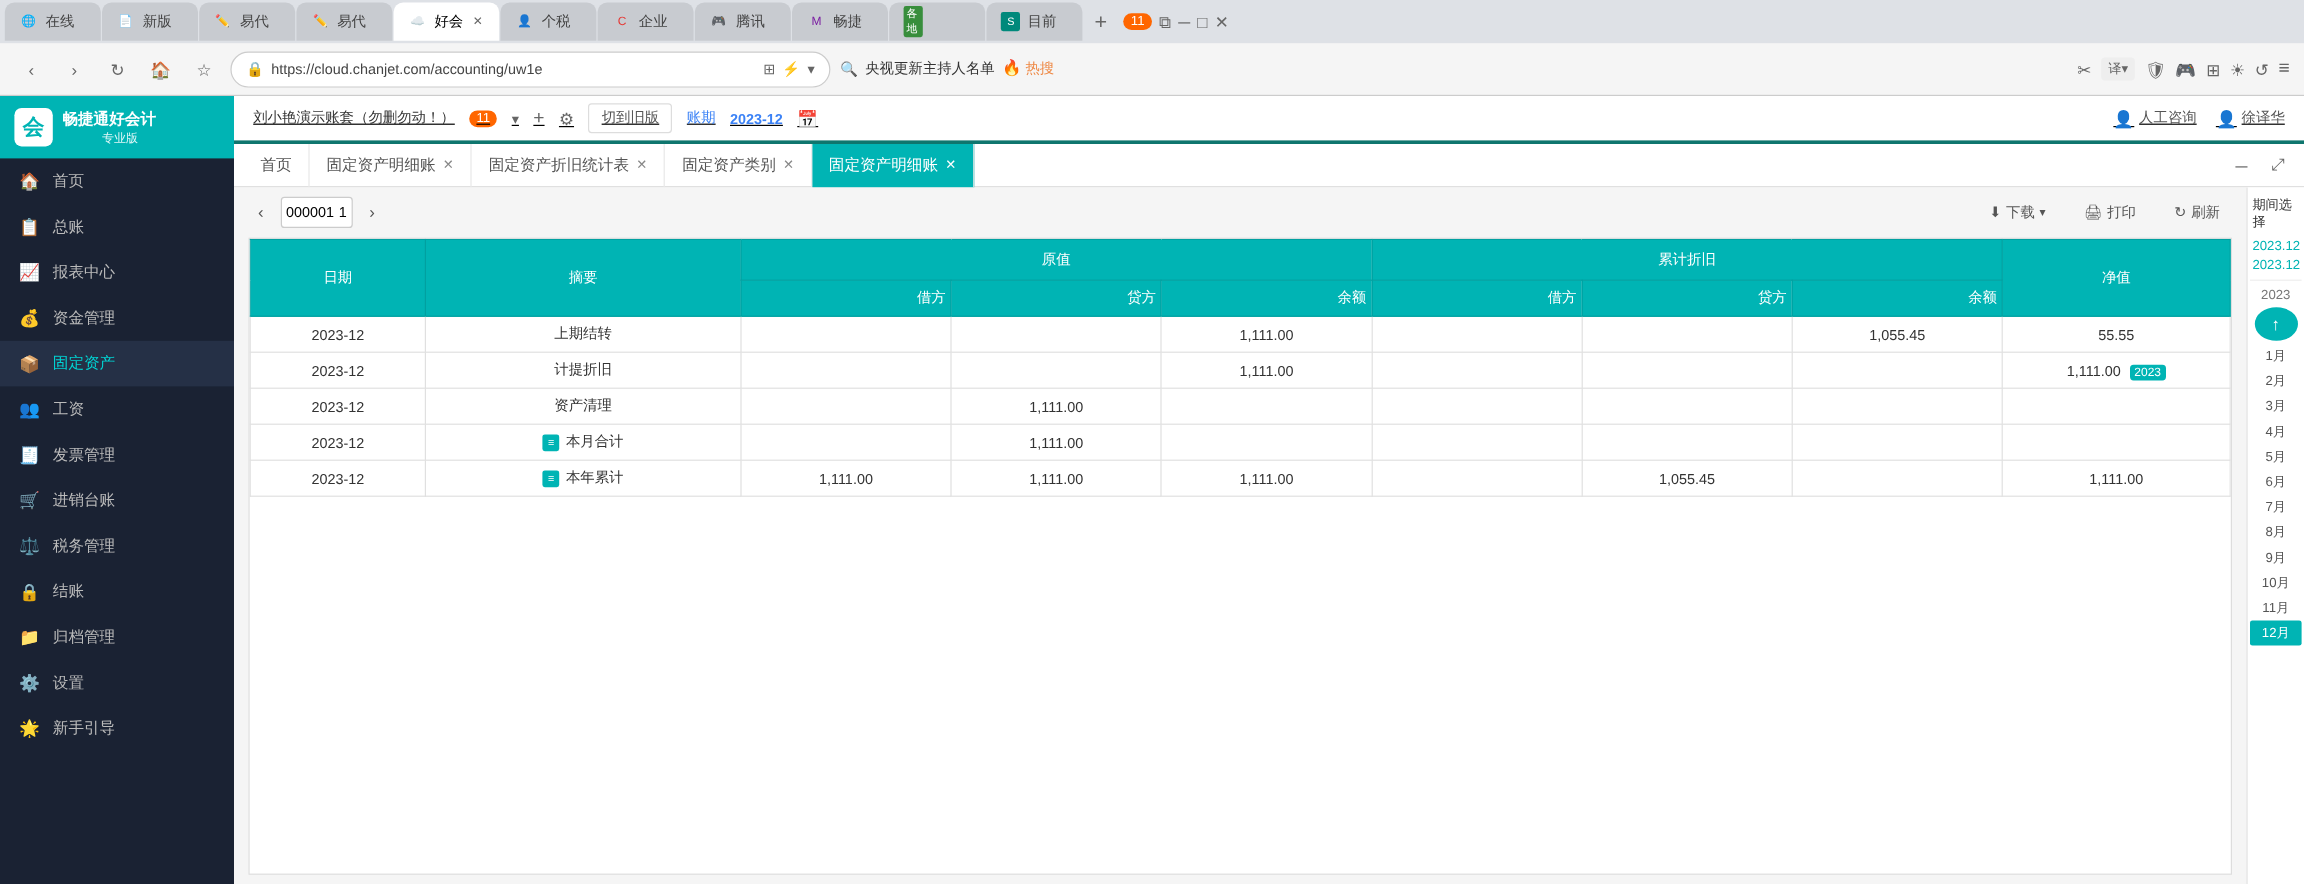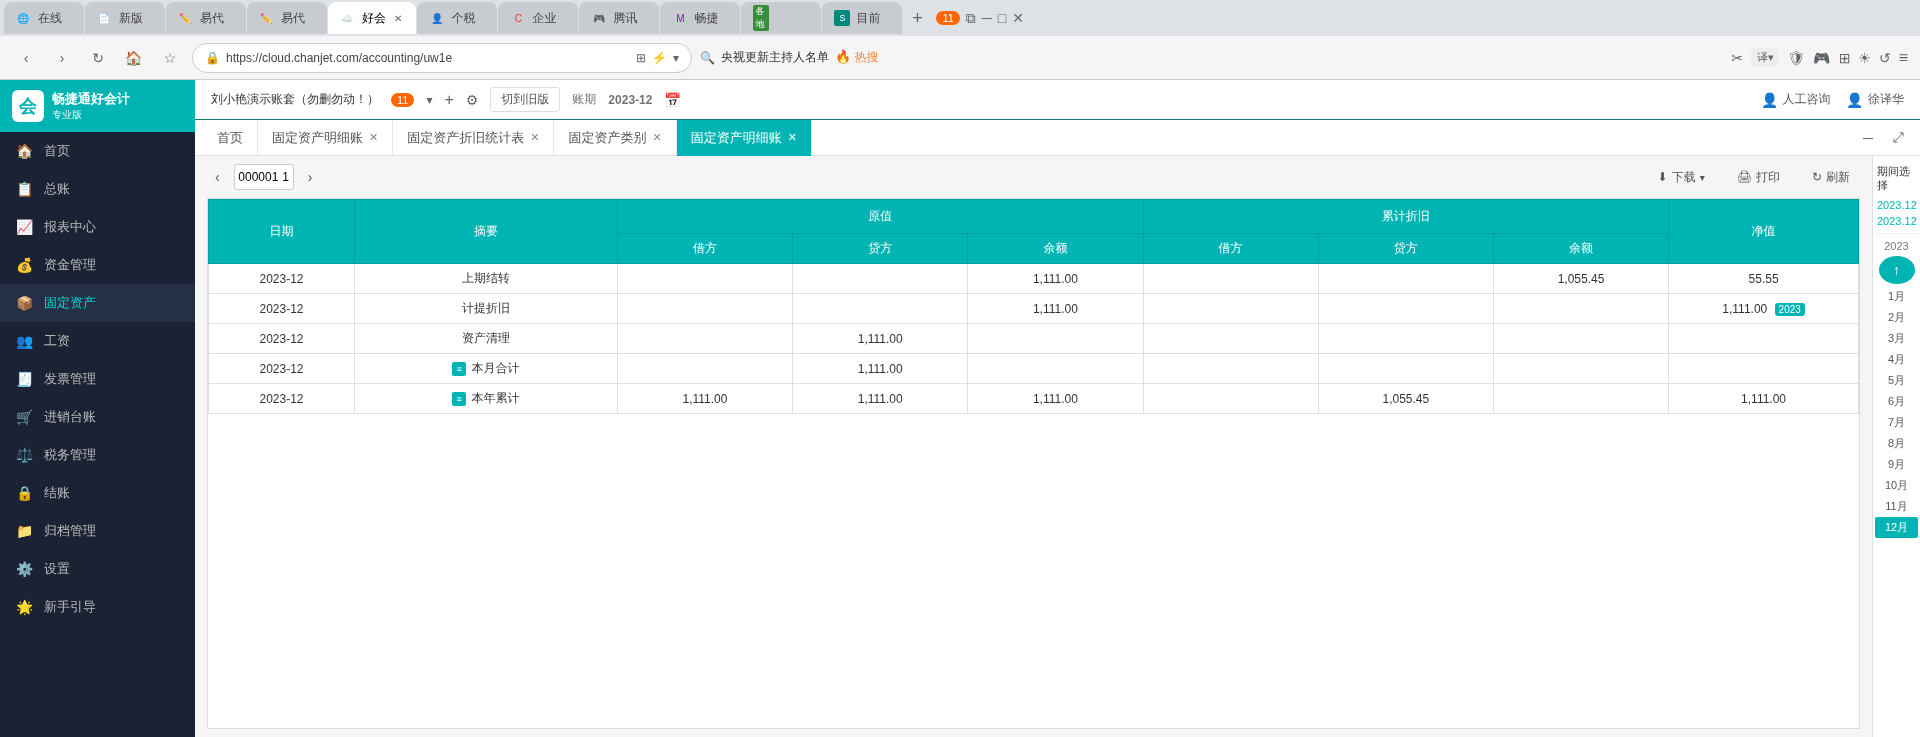--- a/index.html
+++ b/index.html
@@ -24,35 +24,35 @@
     .hot-search { color: #e84; font-size: 12px; }
     .toolbar-right { display: flex; align-items: center; gap: 8px; color: #666; font-size: 14px; }
 
     
     .app-container { display: flex; height: calc(737px - 80px); }
 
     
     .sidebar { width: 195px; background: #1a2233; color: #ccc; display: flex; flex-direction: column; height: 100%; }
     .sidebar-header { background: #00b4b4; padding: 10px 12px; display: flex; align-items: center; gap: 8px; }
     .sidebar-logo-text { color: #fff; font-size: 13px; font-weight: bold; }
-    .sidebar-sub { color: #e0f8f8; font-size: 10px; }
+    .sidebar-sub { color: #e0f8f8; font-size: 10px; margin-left: 33px; }
     .sidebar-menu { flex: 1; overflow-y: auto; }
     .sidebar-item { display: flex; align-items: center; gap: 10px; padding: 10px 16px; cursor: pointer; color: #bbb; font-size: 13px; }
     .sidebar-item.active { background: #253046; color: #00d4d4; }
     .sidebar-icon { width: 18px; height: 18px; display: flex; align-items: center; justify-content: center; font-size: 14px; }
 
     
     .main-content { flex: 1; background: #f5f5f5; display: flex; flex-direction: column; overflow: hidden; }
 
     
-    .app-header { background: #fff; border-bottom: 1px solid #0f766e; height: 40px; display: flex; align-items: center; padding: 0 16px; gap: 12px; font-size: 12px; }
+    .app-header { background: #fff; border-bottom: 3px solid #0f766e; height: 40px; display: flex; align-items: center; padding: 0 16px; gap: 12px; font-size: 12px; text-decoration: underline; }
     .account-name { color: #333; font-size: 12px; }
     .account-badge { background: #ff6600; color: #fff; border-radius: 10px; padding: 1px 6px; font-size: 11px; }
     .header-btn { display: flex; align-items: flex-start; gap: 4px; padding: 3px 10px; border: 1px solid #ddd; border-radius: 3px; cursor: pointer; color: #555; font-size: 12px; background: #fff; }
-    .period-text { color: #737373; font-size: 12px; }
+    .period-text { color: #3b82f6; font-size: 12px; }
     .header-right { margin-left: auto; display: flex; align-items: center; gap: 16px; }
     .service-btn { display: flex; align-items: center; gap: 4px; color: #555; cursor: pointer; font-size: 12px; }
     .user-info { display: flex; align-items: center; gap: 4px; color: #555; font-size: 12px; }
 
     
     .page-tabs { background: #fff; border-bottom: 1px solid #e0e0e0; display: flex; align-items: center; height: 36px; padding: 0 8px; gap: 0; }
     .page-tab { display: flex; align-items: center; gap: 6px; padding: 0 14px; height: 36px; cursor: pointer; font-size: 13px; color: #555; border-right: 1px solid #e8e8e8; }
     .page-tab.active { color: #fff; background: #00b4b4; }
     .page-tab-close { font-size: 11px; color: #888; cursor: pointer; }
     .page-tab.active .page-tab-close { color: #fff; }
@@ -66,21 +66,21 @@
     .pagination { display: flex; align-items: center; gap: 6px; }
     .page-nav-btn { padding: 3px 8px; cursor: pointer; color: #555; font-size: 14px; }
     .page-num-input { width: 60px; height: 26px; border: 1px solid #ccc; border-radius: 3px; text-align: center; font-size: 12px; display: flex; align-items: center; justify-content: center; background: #fff; }
     .action-btns { display: flex; align-items: center; gap: 12px; }
     .action-btn { display: flex; align-items: center; gap: 4px; cursor: pointer; color: #555; font-size: 12px; padding: 4px 10px; }
 
     
     .table-container { flex: 1; overflow: auto; background: #fff; border: 1px solid #ddd; position: relative; }
     table { width: 100%; border-collapse: collapse; }
     .table-header-row th { background: #00b4b4; color: #fff; text-align: center; padding: 8px 6px; font-size: 12px; font-weight: normal; border: 1px solid #00a0a0; white-space: nowrap; }
-    .table-sub-header th { background: #00b4b4; color: #fff; text-align: center; padding: 6px 4px; font-size: 12px; font-weight: normal; border: 1px solid #00a0a0; }
+    .table-sub-header th { background: #00b4b4; color: #fff; text-align: right; padding: 6px 4px; font-size: 12px; font-weight: normal; border: 1px solid #00a0a0; }
     .table-body tr td { border: 1px solid #e0e0e0; padding: 6px 8px; font-size: 12px; color: #333; text-align: center; white-space: nowrap; }
     .num-cell { text-align: right; padding-right: 12px; }
     .summary-icon { display: inline-block; width: 14px; height: 14px; background: #00b4b4; color: #fff; font-size: 9px; border-radius: 2px; text-align: center; line-height: 14px; margin-right: 2px; }
 
     
     .right-panel { width: 48px; background: #fff; border-left: 1px solid #e0e0e0; display: flex; flex-direction: column; padding: 4px 2px; }
     .period-selector-title { font-size: 11px; color: #333; text-align: left; padding: 4px 2px; line-height: 1.3; }
     .period-date-item { font-size: 11px; color: #00b4b4; text-align: center; padding: 2px; }
     .period-item { font-size: 11px; color: #555; text-align: center; padding: 3px 2px; cursor: pointer; }
     .period-item.active { background: #00b4b4; color: #fff; border-radius: 2px; }

